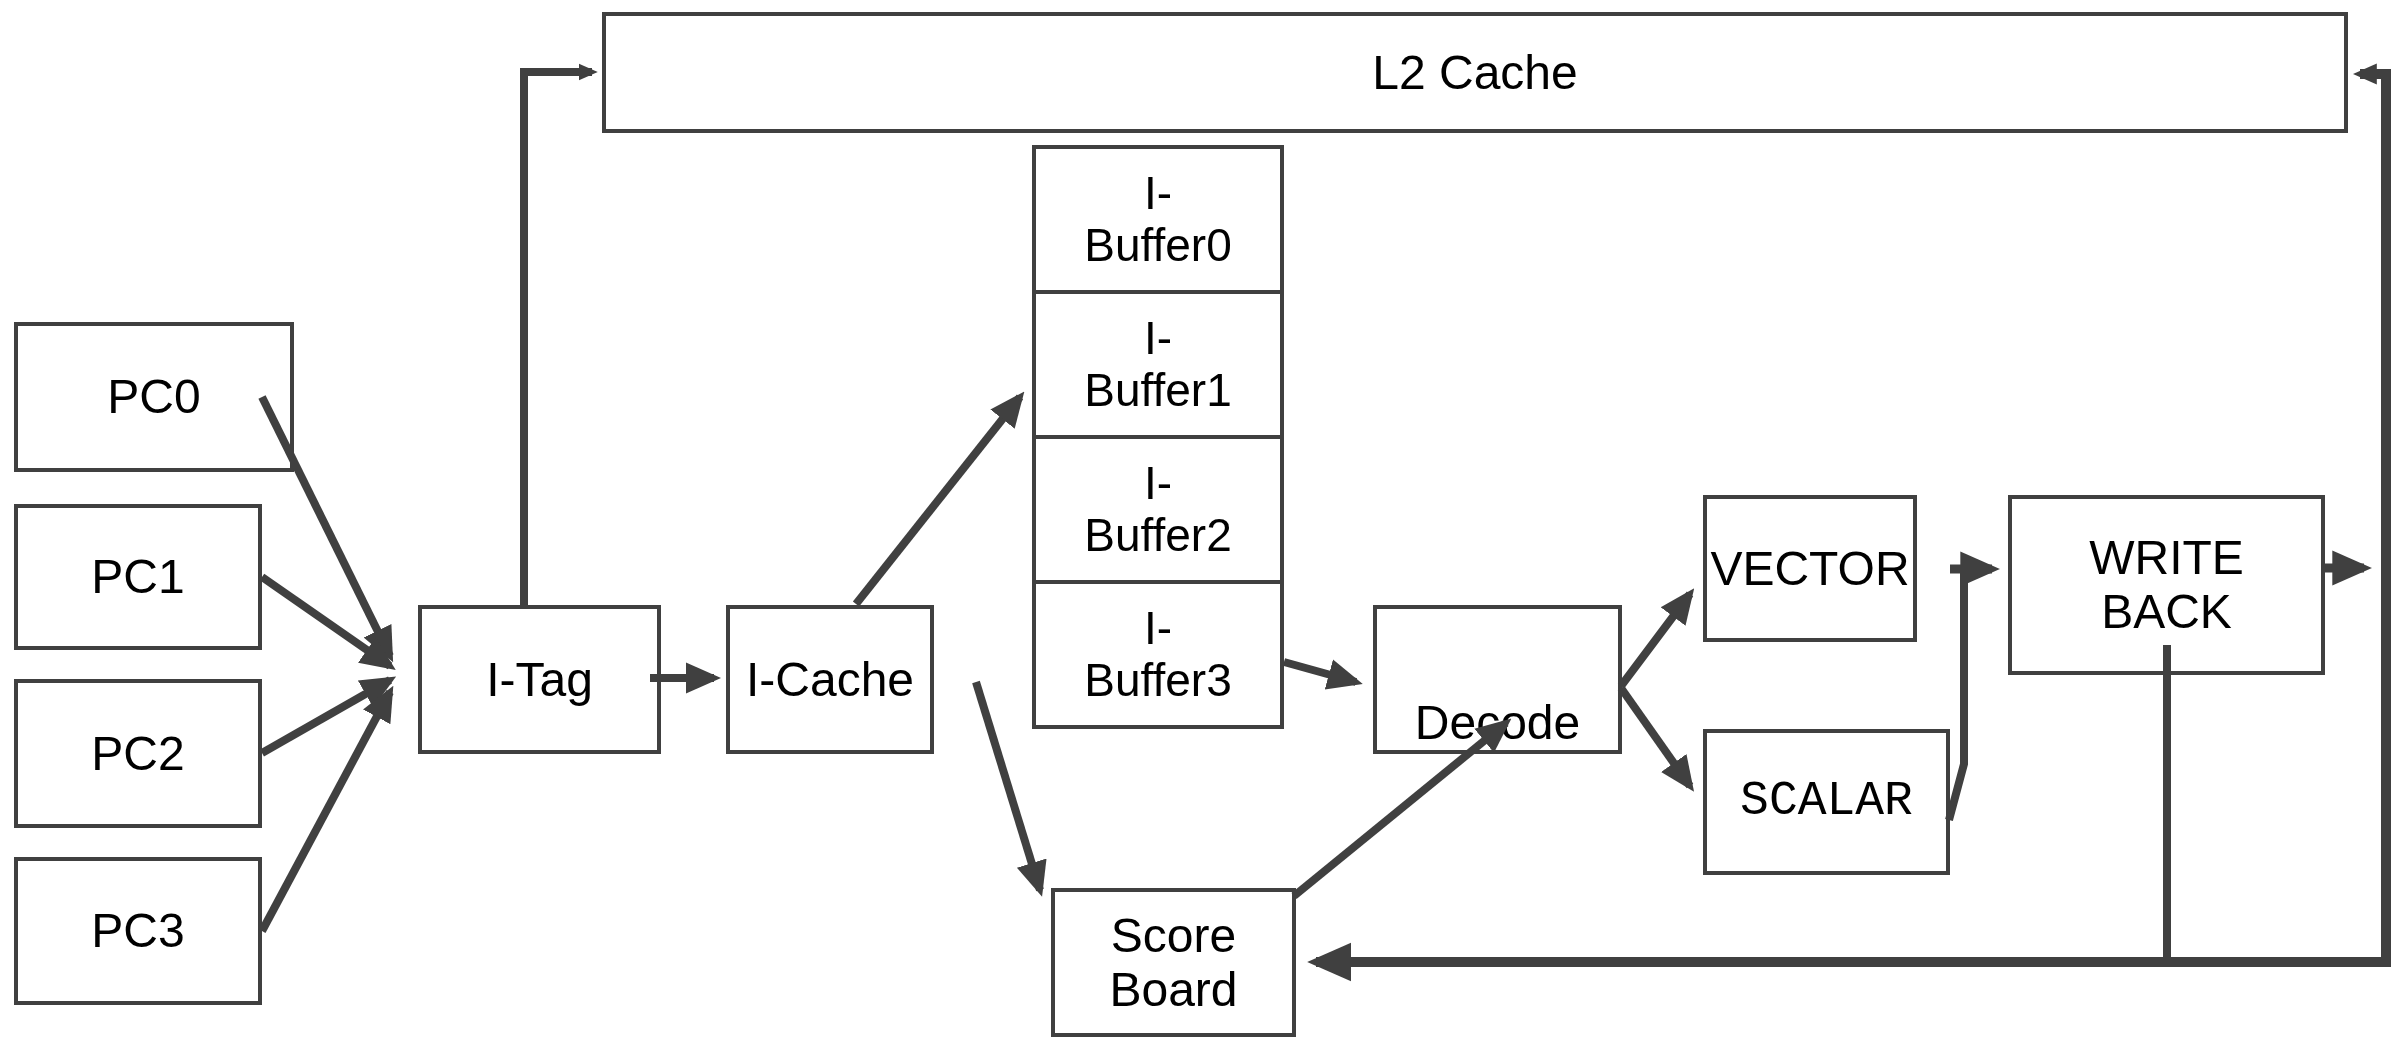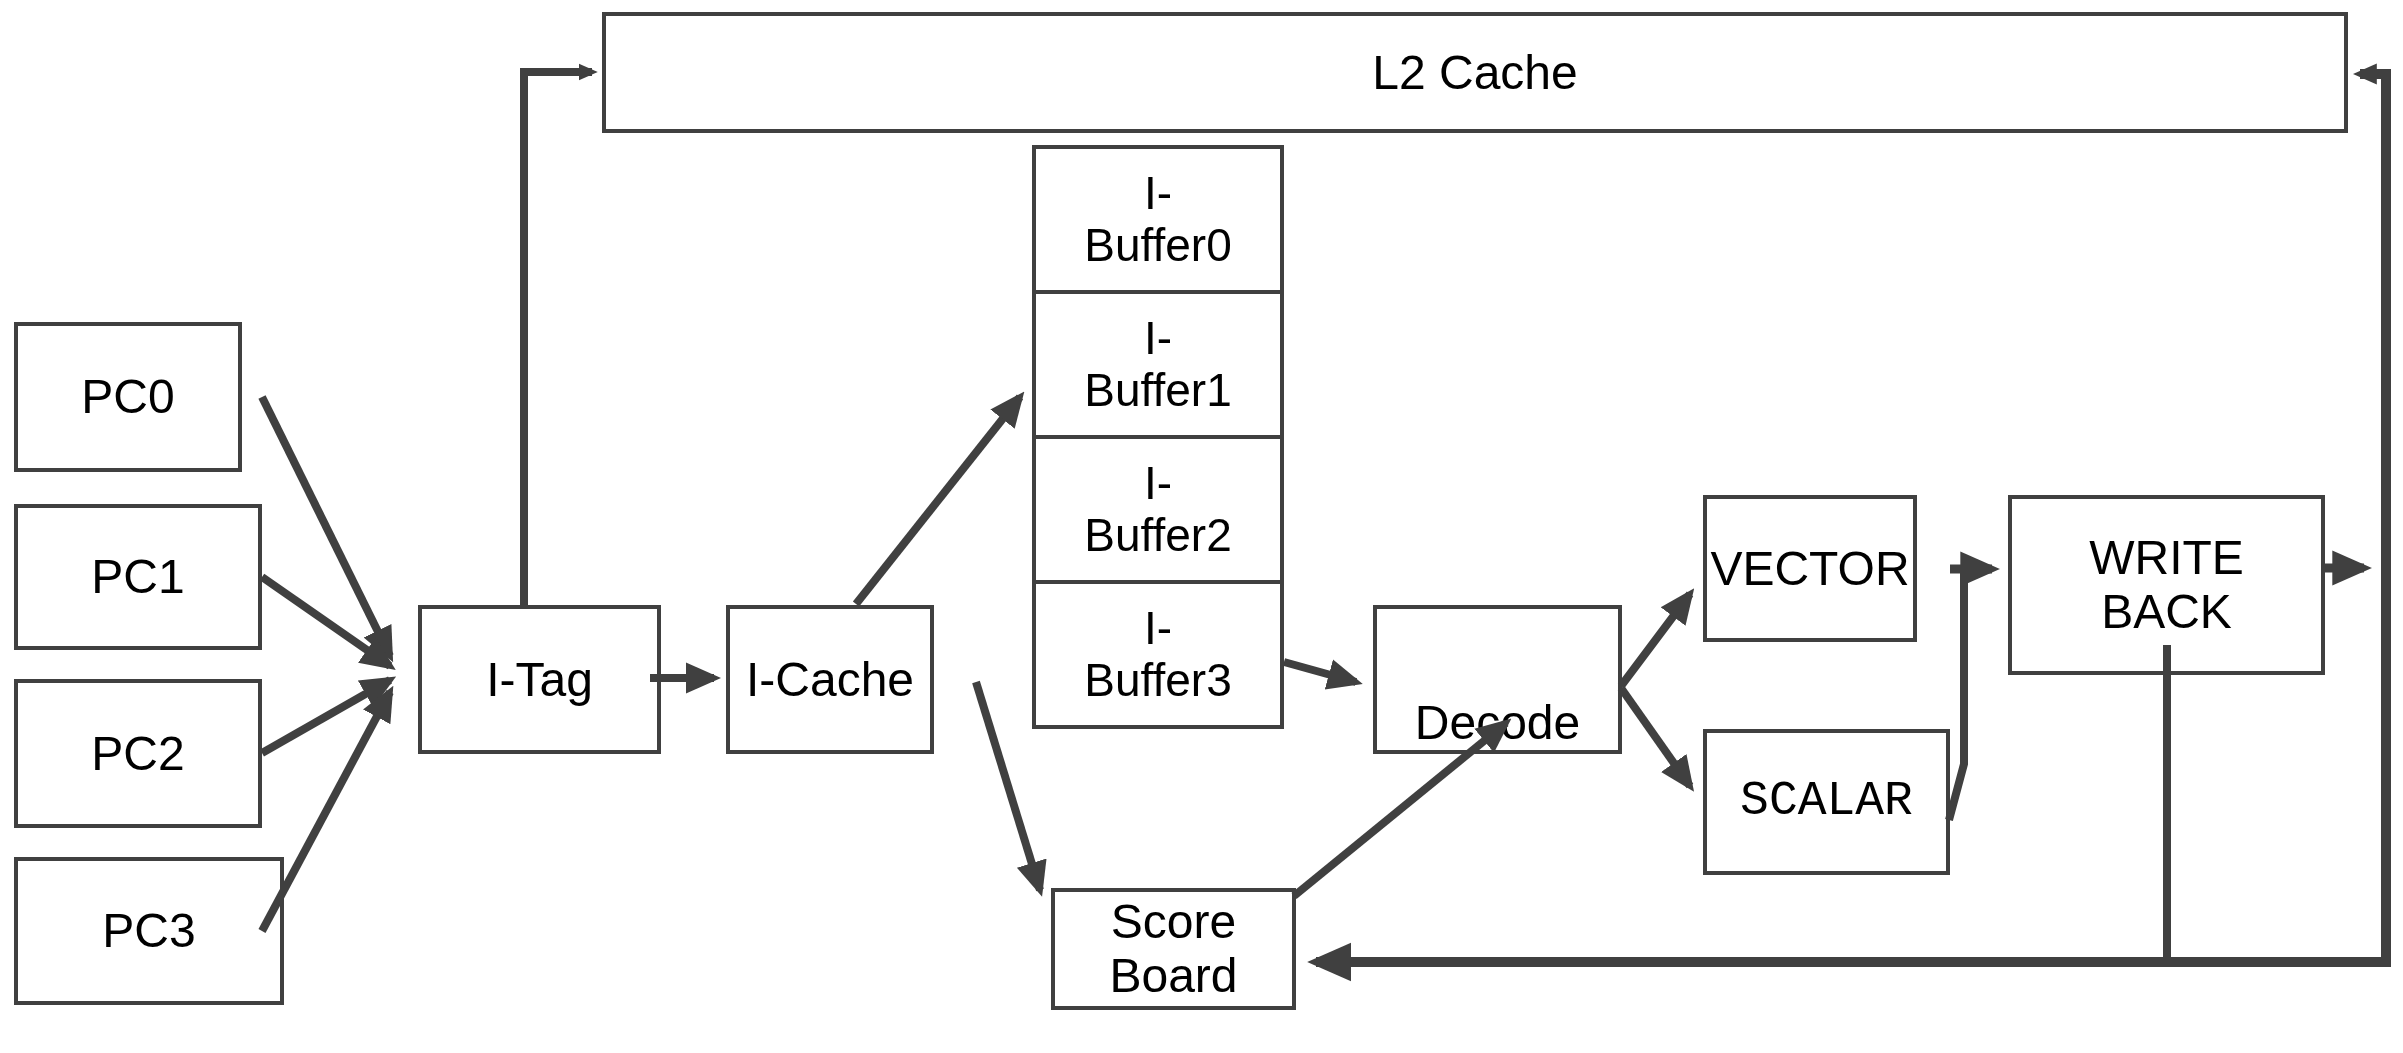--- a/index.html
+++ b/index.html
@@ -21,31 +21,31 @@
     align-items:center;
     justify-content:center;
     text-align:center;
     font-size:48px;
     line-height:1.12;
     z-index:1;
   }
   .node span{display:block;}
   
   .n-l2        {left:602px;  top:12px;  width:1746px; height:121px;}
-  .n-pc0       {left:14px;   top:322px; width:228px;  height:150px;align-items:center;}
+  .n-pc0       {left:14px;   top:322px; width:280px;  height:150px;align-items:center;}
   .n-pc1       {left:14px;   top:504px; width:248px;  height:146px;}
   .n-pc2       {left:14px;   top:679px; width:248px;  height:149px;}
-  .n-pc3       {left:14px;   top:857px; width:270px;  height:148px;}
+  .n-pc3       {left:14px;   top:857px; width:248px;  height:148px;}
   .n-itag      {left:418px;  top:605px; width:243px;  height:149px;}
   .n-icache    {left:726px;  top:605px; width:208px;  height:149px;}
   .n-decode    {left:1373px; top:605px; width:249px;  height:149px;justify-content:flex-end;}
   .n-vector    {left:1703px; top:495px; width:214px;  height:147px;}
   .n-scalar    {left:1703px; top:729px; width:247px;  height:146px;font-family:Liberation Mono, monospace;}
   .n-writeback {left:2008px; top:495px; width:317px;  height:180px;}
-  .n-scoreboard{left:1051px; top:888px; width:245px;  height:122px;}
+  .n-scoreboard{left:1051px; top:888px; width:245px;  height:149px;}
   
   .stack{position:absolute;left:1032px;top:145px;width:252px;z-index:1;}
   .stack .cell{
     box-sizing:border-box;
     width:252px;height:149px;
     border:4px solid #404040;
     background:#ffffff;
     display:flex;flex-direction:column;align-items:center;justify-content:center;
     text-align:center;font-size:46px;line-height:1.12;
   }

